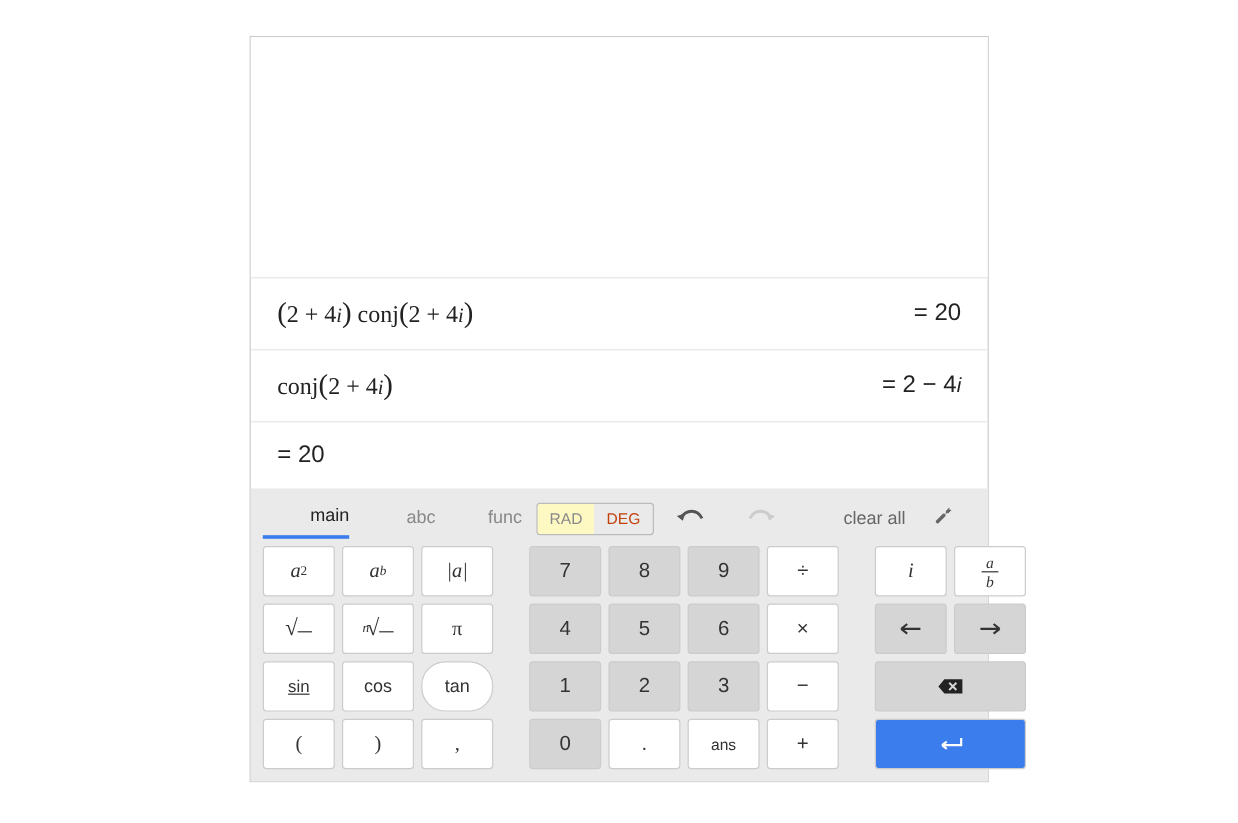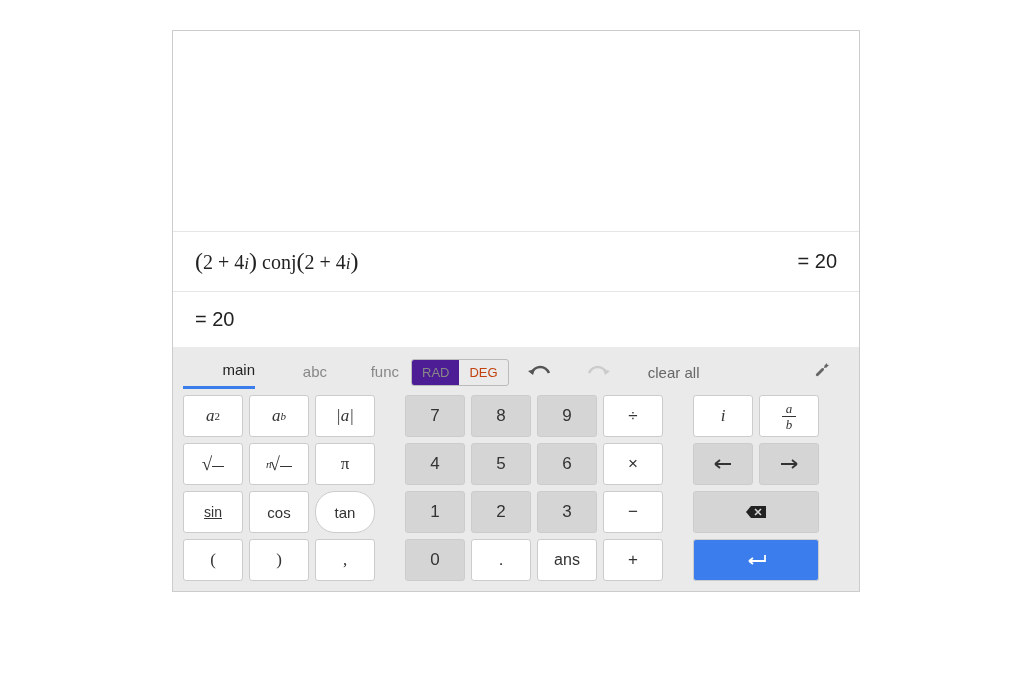--- a/index.html
+++ b/index.html
@@ -4,21 +4,21 @@
 <style>
   * { box-sizing: border-box; margin: 0; padding: 0; }
   body {
     background: #fff;
     font-family: Arial, Helvetica, sans-serif;
     display: flex;
     justify-content: center;
     padding-top: 30px;
   }
   .calculator {
-    width: 688px;
+    width: 616px;
     border: 1px solid #ccc;
   }
   .display-area {
     height: 200px;
     background: #fff;
   }
   .history-row {
     display: flex;
     justify-content: space-between;
     align-items: center;
@@ -60,37 +60,37 @@
     overflow: hidden;
     margin-left: 12px;
   }
   .raddeg div {
     padding: 5px 10px;
     font-size: 13px;
     color: #c2410c;
     cursor: pointer;
   }
   .raddeg div.on {
-    background: #4c1d95;
+    background: #fef9c3;
     color: #888;
     text-align: center;
   }
   .undo, .redo {
     width: 60px;
     text-align: center;
     font-size: 20px;
     color: #666;
     cursor: pointer;
   }
   .redo { color: #bbb; }
   .clearall {
     font-size: 15px;
     color: #666;
     width: 90px;
-    text-align: center;
+    text-align: right;
     cursor: pointer;
   }
   .spacer { flex: 1; }
   .wrench {
     width: 40px;
     text-align: center;
     color: #666;
     cursor: pointer;
     margin-right: 6px;
   }
@@ -130,20 +130,24 @@
 </head>
 <body>
 
 <div class="calculator">
   <div class="display-area"></div>
 
   <div id="history-container">
       <div class="history-row">
         <span><span class="big-paren">(</span>2 + 4<span class="sub">i</span><span class="big-paren">)</span> <span class="roman">conj</span><span class="big-paren">(</span>2 + 4<span class="sub">i</span><span class="big-paren">)</span></span>
         <span class="result">= 20</span>
+      </div>
+      <div class="history-row">
+        <span><span class="roman">conj</span><span class="big-paren">(</span>2 + 4<span class="sub">i</span><span class="big-paren">)</span></span>
+        <span class="result">= 2 − 4<span class="sub">i</span></span>
       </div>
       <div class="history-row">
         <span class="result">= 20</span>
       </div>
     </div>
 
   <div class="keypad">
     <div class="tabrow">
       <div class="tab active">main</div>
       <div class="tab">abc</div>
@@ -212,21 +216,21 @@
         <div class="key gray sans">4</div>
         <div class="key gray sans">5</div>
         <div class="key gray sans">6</div>
         <div class="key sans">×</div>
         <div class="key gray sans">1</div>
         <div class="key gray sans">2</div>
         <div class="key gray sans">3</div>
         <div class="key sans">−</div>
         <div class="key gray sans">0</div>
         <div class="key sans">.</div>
-        <div class="key sans" style="font-size:16px;">ans</div>
+        <div class="key sans" style="font-size:13px;">ans</div>
         <div class="key sans">+</div>
       </div>
 
       <div class="blockC">
         <div class="key">
             <span class="serif-i">i</span>
           </div>
         <div class="key">
           <div class="frac">
               <span>a</span>

